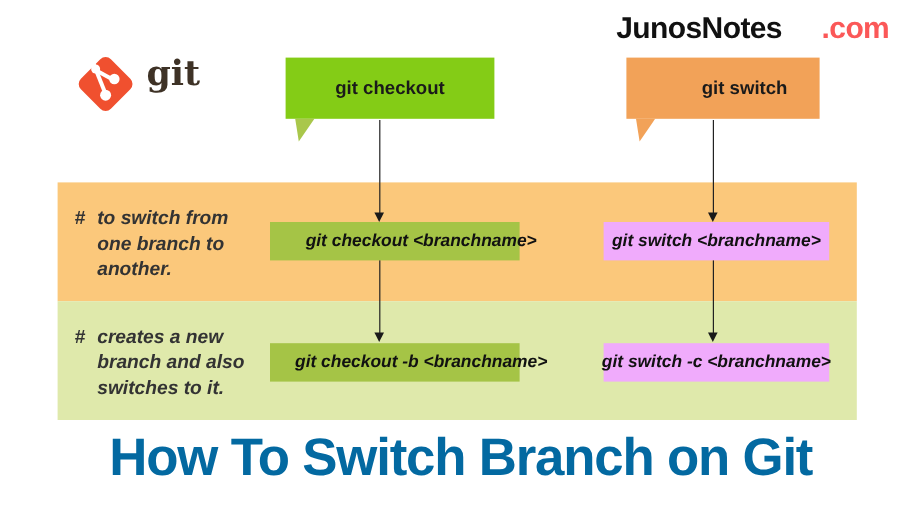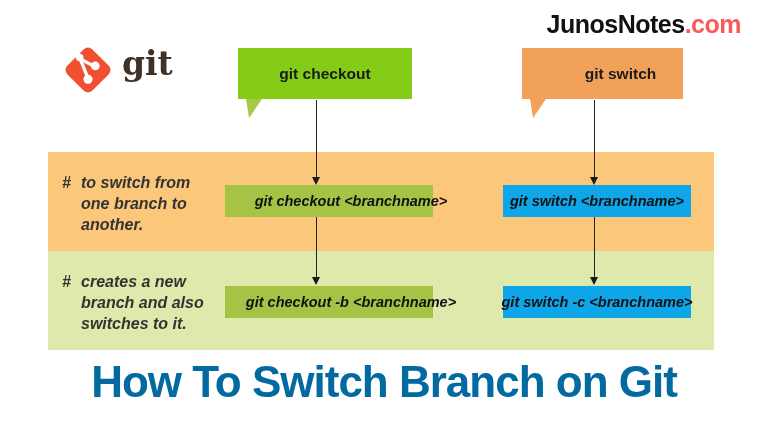--- a/index.html
+++ b/index.html
@@ -11,28 +11,28 @@
     font-family: "Liberation Sans", sans-serif;
     overflow: hidden;
   }
 
   
   .brand {
     position: absolute; top: 10px; right: 27px;
     font-size: 25px; font-weight: bold; letter-spacing: -0.5px;
     color: #111111; white-space: nowrap;
   }
-  .brand .tld { color: #fb5858; }
+  .brand .tld { color: #fb5858; margin-left: 33px; }
 
   
   .git-logo { position: absolute; left: 62px; top: 44px; display: flex; align-items: flex-start; }
   .git-logo svg { width: 52px; height: 52px; display: block; }
   .git-wordmark {
     font-family: "DejaVu Serif", serif;
-    font-weight: bold; font-size: 33px; line-height: 0.95;
+    font-weight: bold; font-size: 29px; line-height: 0.95;
     color: #3e3226; margin-left: 8px; margin-top: 4px;
   }
 
   
   .bubble {
     position: absolute; height: 51px;
     display: flex; align-items: center; justify-content: center;
     font-size: 15.5px; font-weight: bold; color: #1a1a1a;
   }
   .bubble-checkout { left: 238px; top: 48px; width: 174px; background: #84cc16; }
@@ -63,21 +63,21 @@
   .comment .hash { width: 12px; margin-right: 7px; }
 
   
   .cmd {
     position: absolute; height: 32px;
     display: flex; align-items: center; justify-content: center;
     font-size: 14.5px; font-weight: bold; font-style: italic; color: #111111;
     white-space: nowrap;
   }
   .cmd-green  { background: #a5c446; left: 225px; width: 208px; padding-left: 44px; }
-  .cmd-orange { background: #0ea5e9; left: 503px; width: 188px; }
+  .cmd-orange { background: #f0abfc; left: 503px; width: 188px; }
   .row-basic  { top: 185px; }
   .row-create { top: 286px; }
 
   
   .arrow { position: absolute; width: 9px; }
   .arrow .shaft {
     position: absolute; left: 4px; top: 0;
     width: 1.3px; background: #222222;
   }
   .arrow .head {

